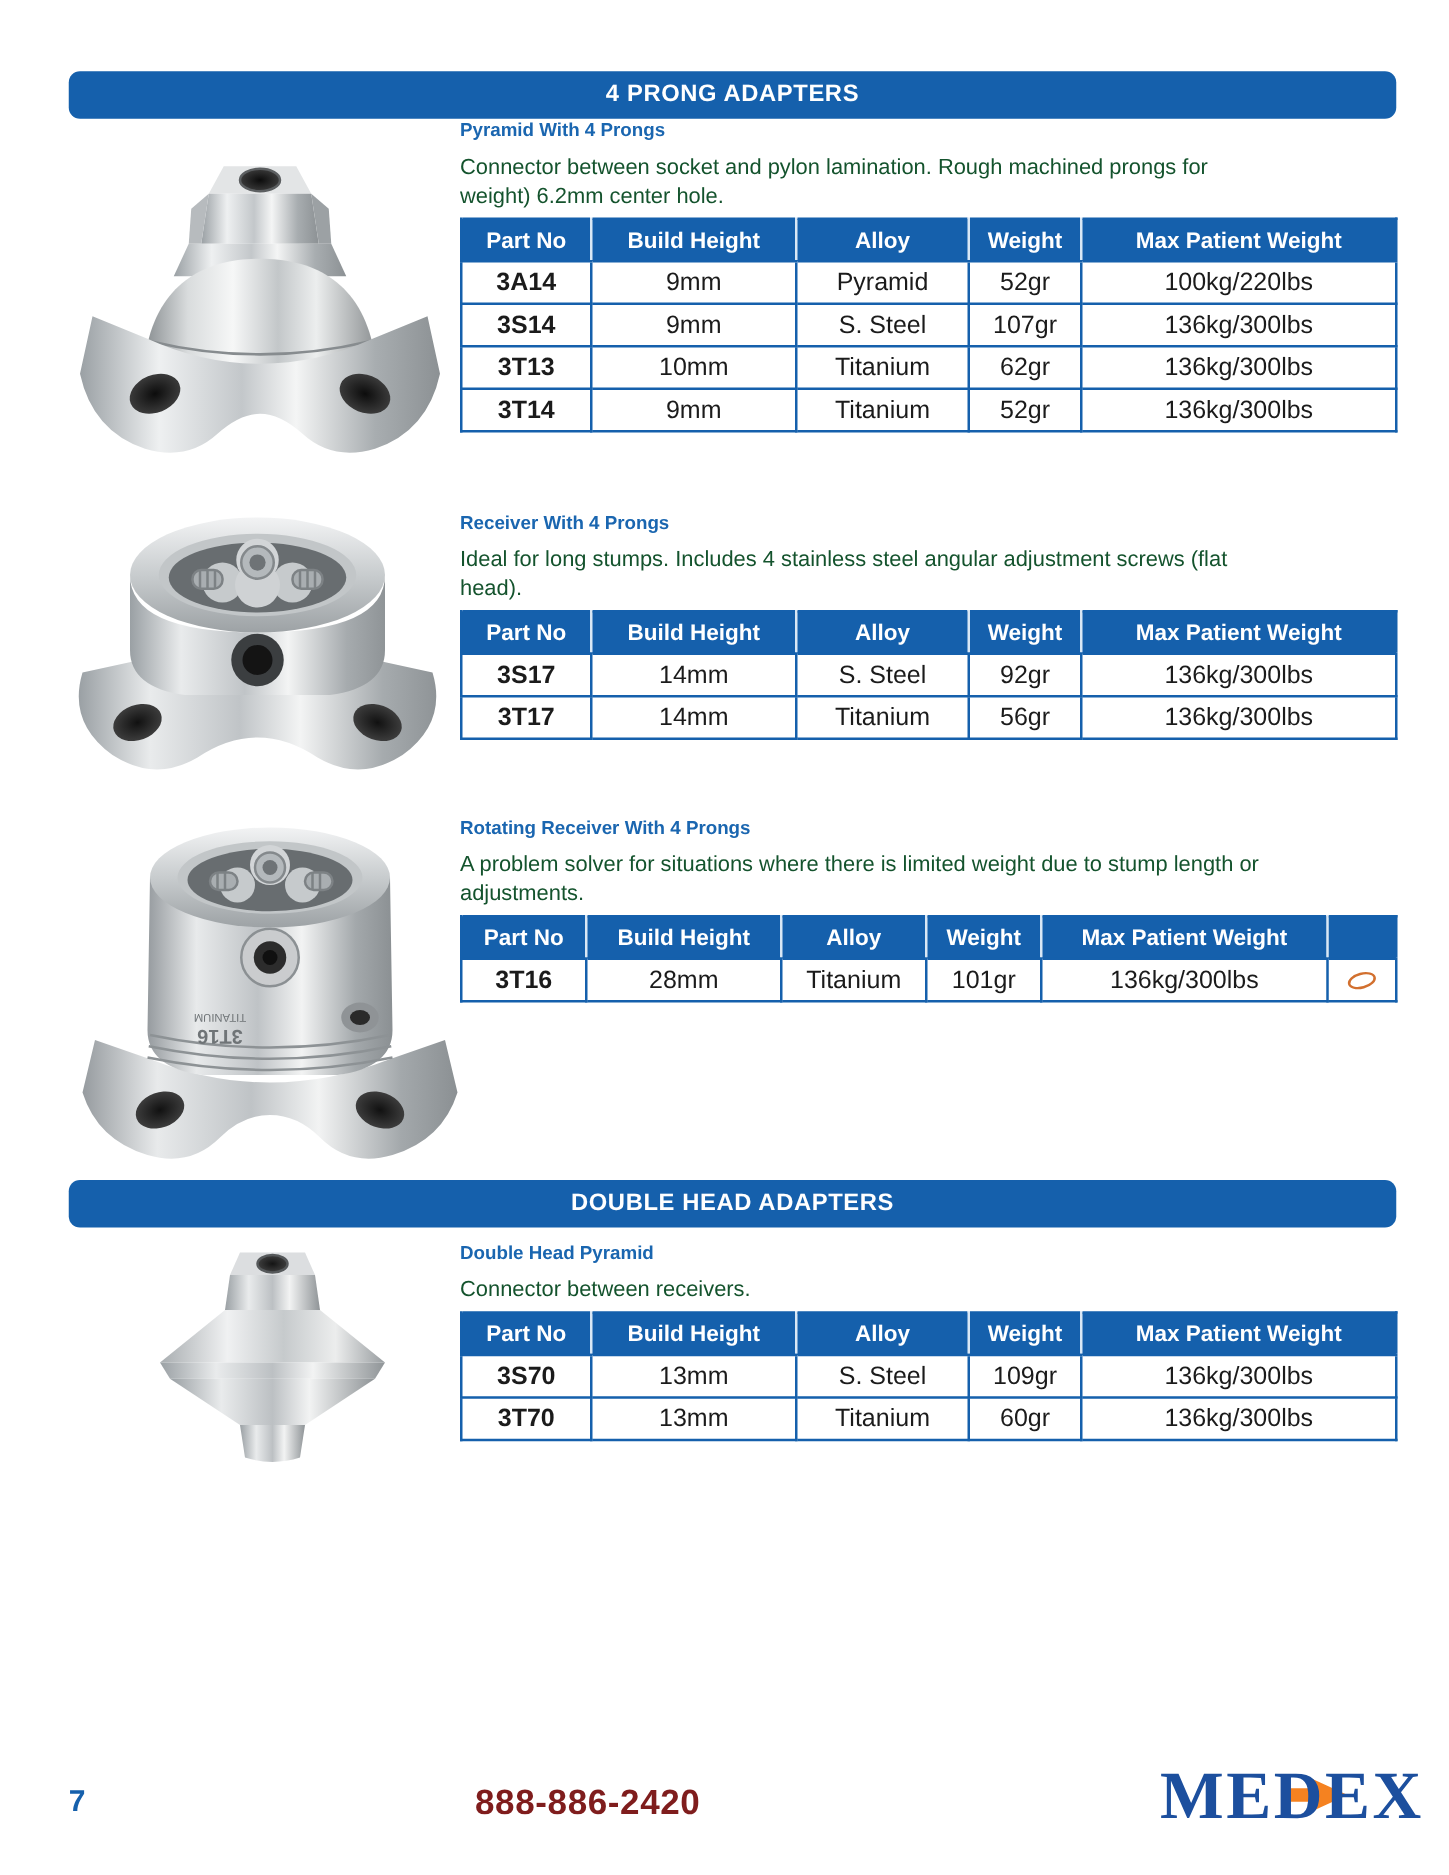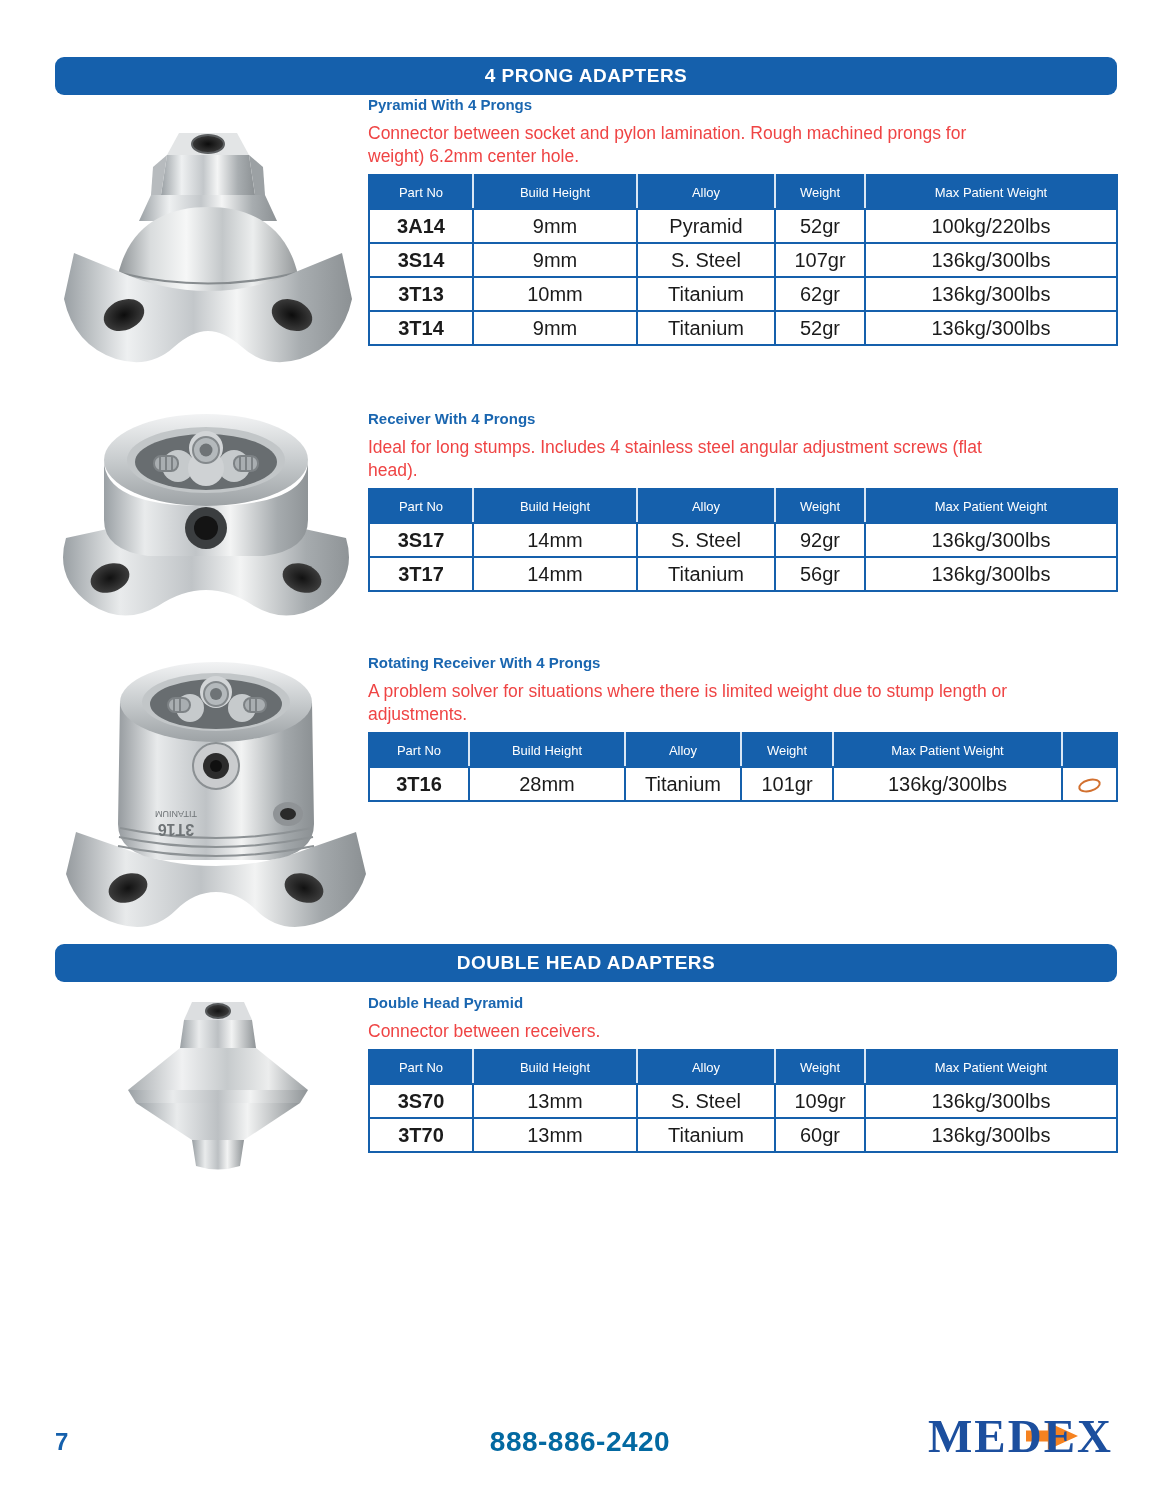--- a/index.html
+++ b/index.html
@@ -24,30 +24,30 @@
   #sec-receiver  { top:406px; }
   #sec-rotating  { top:650px; }
   #sec-doublehead{ top:990px; }
 
   .section h2 {
     margin:0 0 4px 0; font-size:15px; line-height:26px;
     color:#1A66B0; font-weight:bold;
   }
   .desc { margin:0 0 6px 0; }
   .desc .line {
-    font-size:17.5px; line-height:23px; color:#ef4444;
+    font-size:17.5px; line-height:23px; color:#14532d;
   }
 
   
   table.spec-table {
     border-collapse:collapse; table-layout:fixed; width:748px;
     border:2px solid #1560AC; background:#fff;
   }
   table.spec-table th {
-    background:#1560AC; color:#fff; font-size:13px; font-weight:normal;
+    background:#1560AC; color:#fff; font-size:18px; font-weight:bold;
     height:32px; border-bottom:2px solid #1560AC;
     border-left:2px solid #d9e7f5; text-align:center; padding:0;
   }
   table.spec-table th:first-child { border-left:2px solid #1560AC; }
   table.spec-table td {
     border:2px solid #1560AC; height:32px; text-align:center;
     font-size:20px; color:#1b1b1b; padding:0; background:#fff;
   }
   table.spec-table td:first-child { font-weight:bold; }
 
@@ -65,27 +65,27 @@
   #img-double   { left:102px; top:988px; width:232px; height:186px; }
   .photo svg { width:100%; height:100%; display:block; }
 
   
   #page-number {
     position:absolute; left:55px; top:1428px;
     font-size:24px; font-weight:bold; color:#1560AC;
   }
   #phone {
     position:absolute; left:380px; top:1426px; width:400px;
-    text-align:center; font-size:28px; font-weight:bold;
-    color:#0369a1; letter-spacing:.5px;
+    text-align:left; font-size:28px; font-weight:bold;
+    color:#7f1d1d; letter-spacing:.5px;
   }
   #logo {
     position:absolute; left:928px; top:1410px; z-index:0;
     font-family:"Liberation Serif","DejaVu Serif",serif;
-    font-weight:bold; font-size:47px; color:#1C4F9E; letter-spacing:2px;
+    font-weight:bold; font-size:54px; color:#1C4F9E; letter-spacing:2px;
     line-height:52px; white-space:nowrap;
   }
   #logo .lg { position:relative; z-index:1; }
   .logo-arrow {
     position:absolute; left:98px; top:11px; width:52px; height:30px;
     background:#F58220; z-index:0;
     clip-path:polygon(0 32%, 42% 32%, 42% 4%, 100% 50%, 42% 96%, 42% 68%, 0 68%);
   }
 </style>
 </head>

